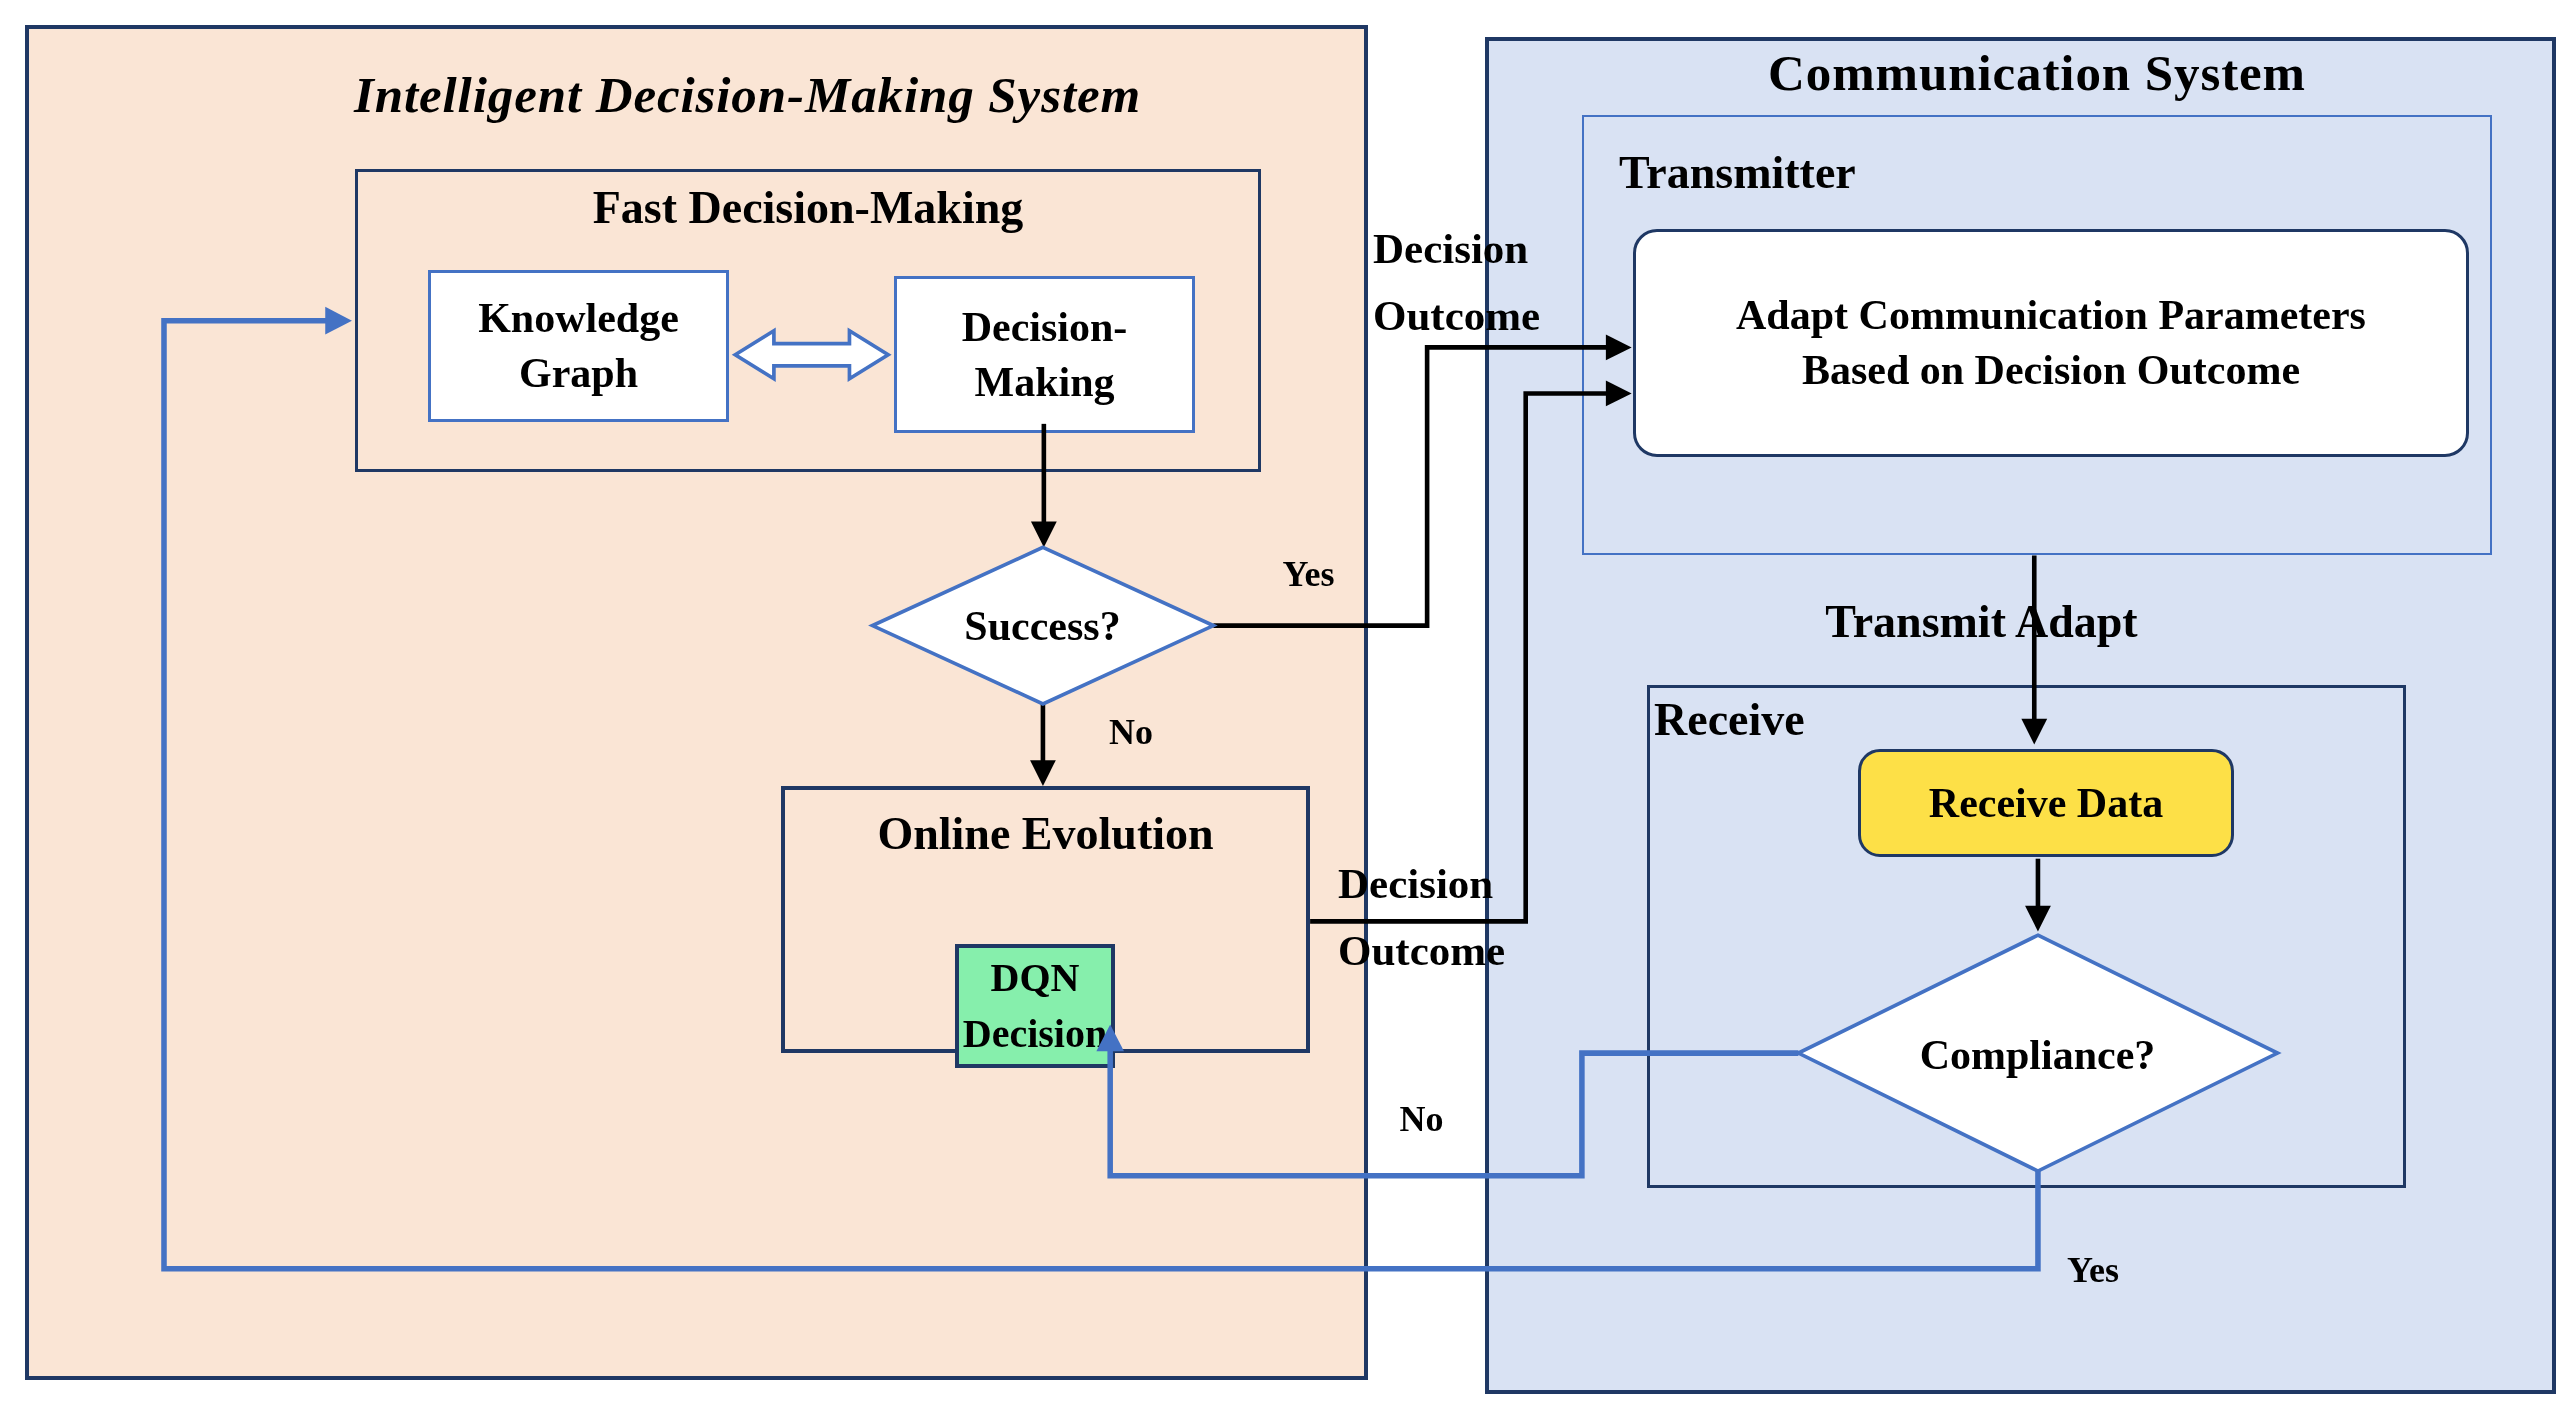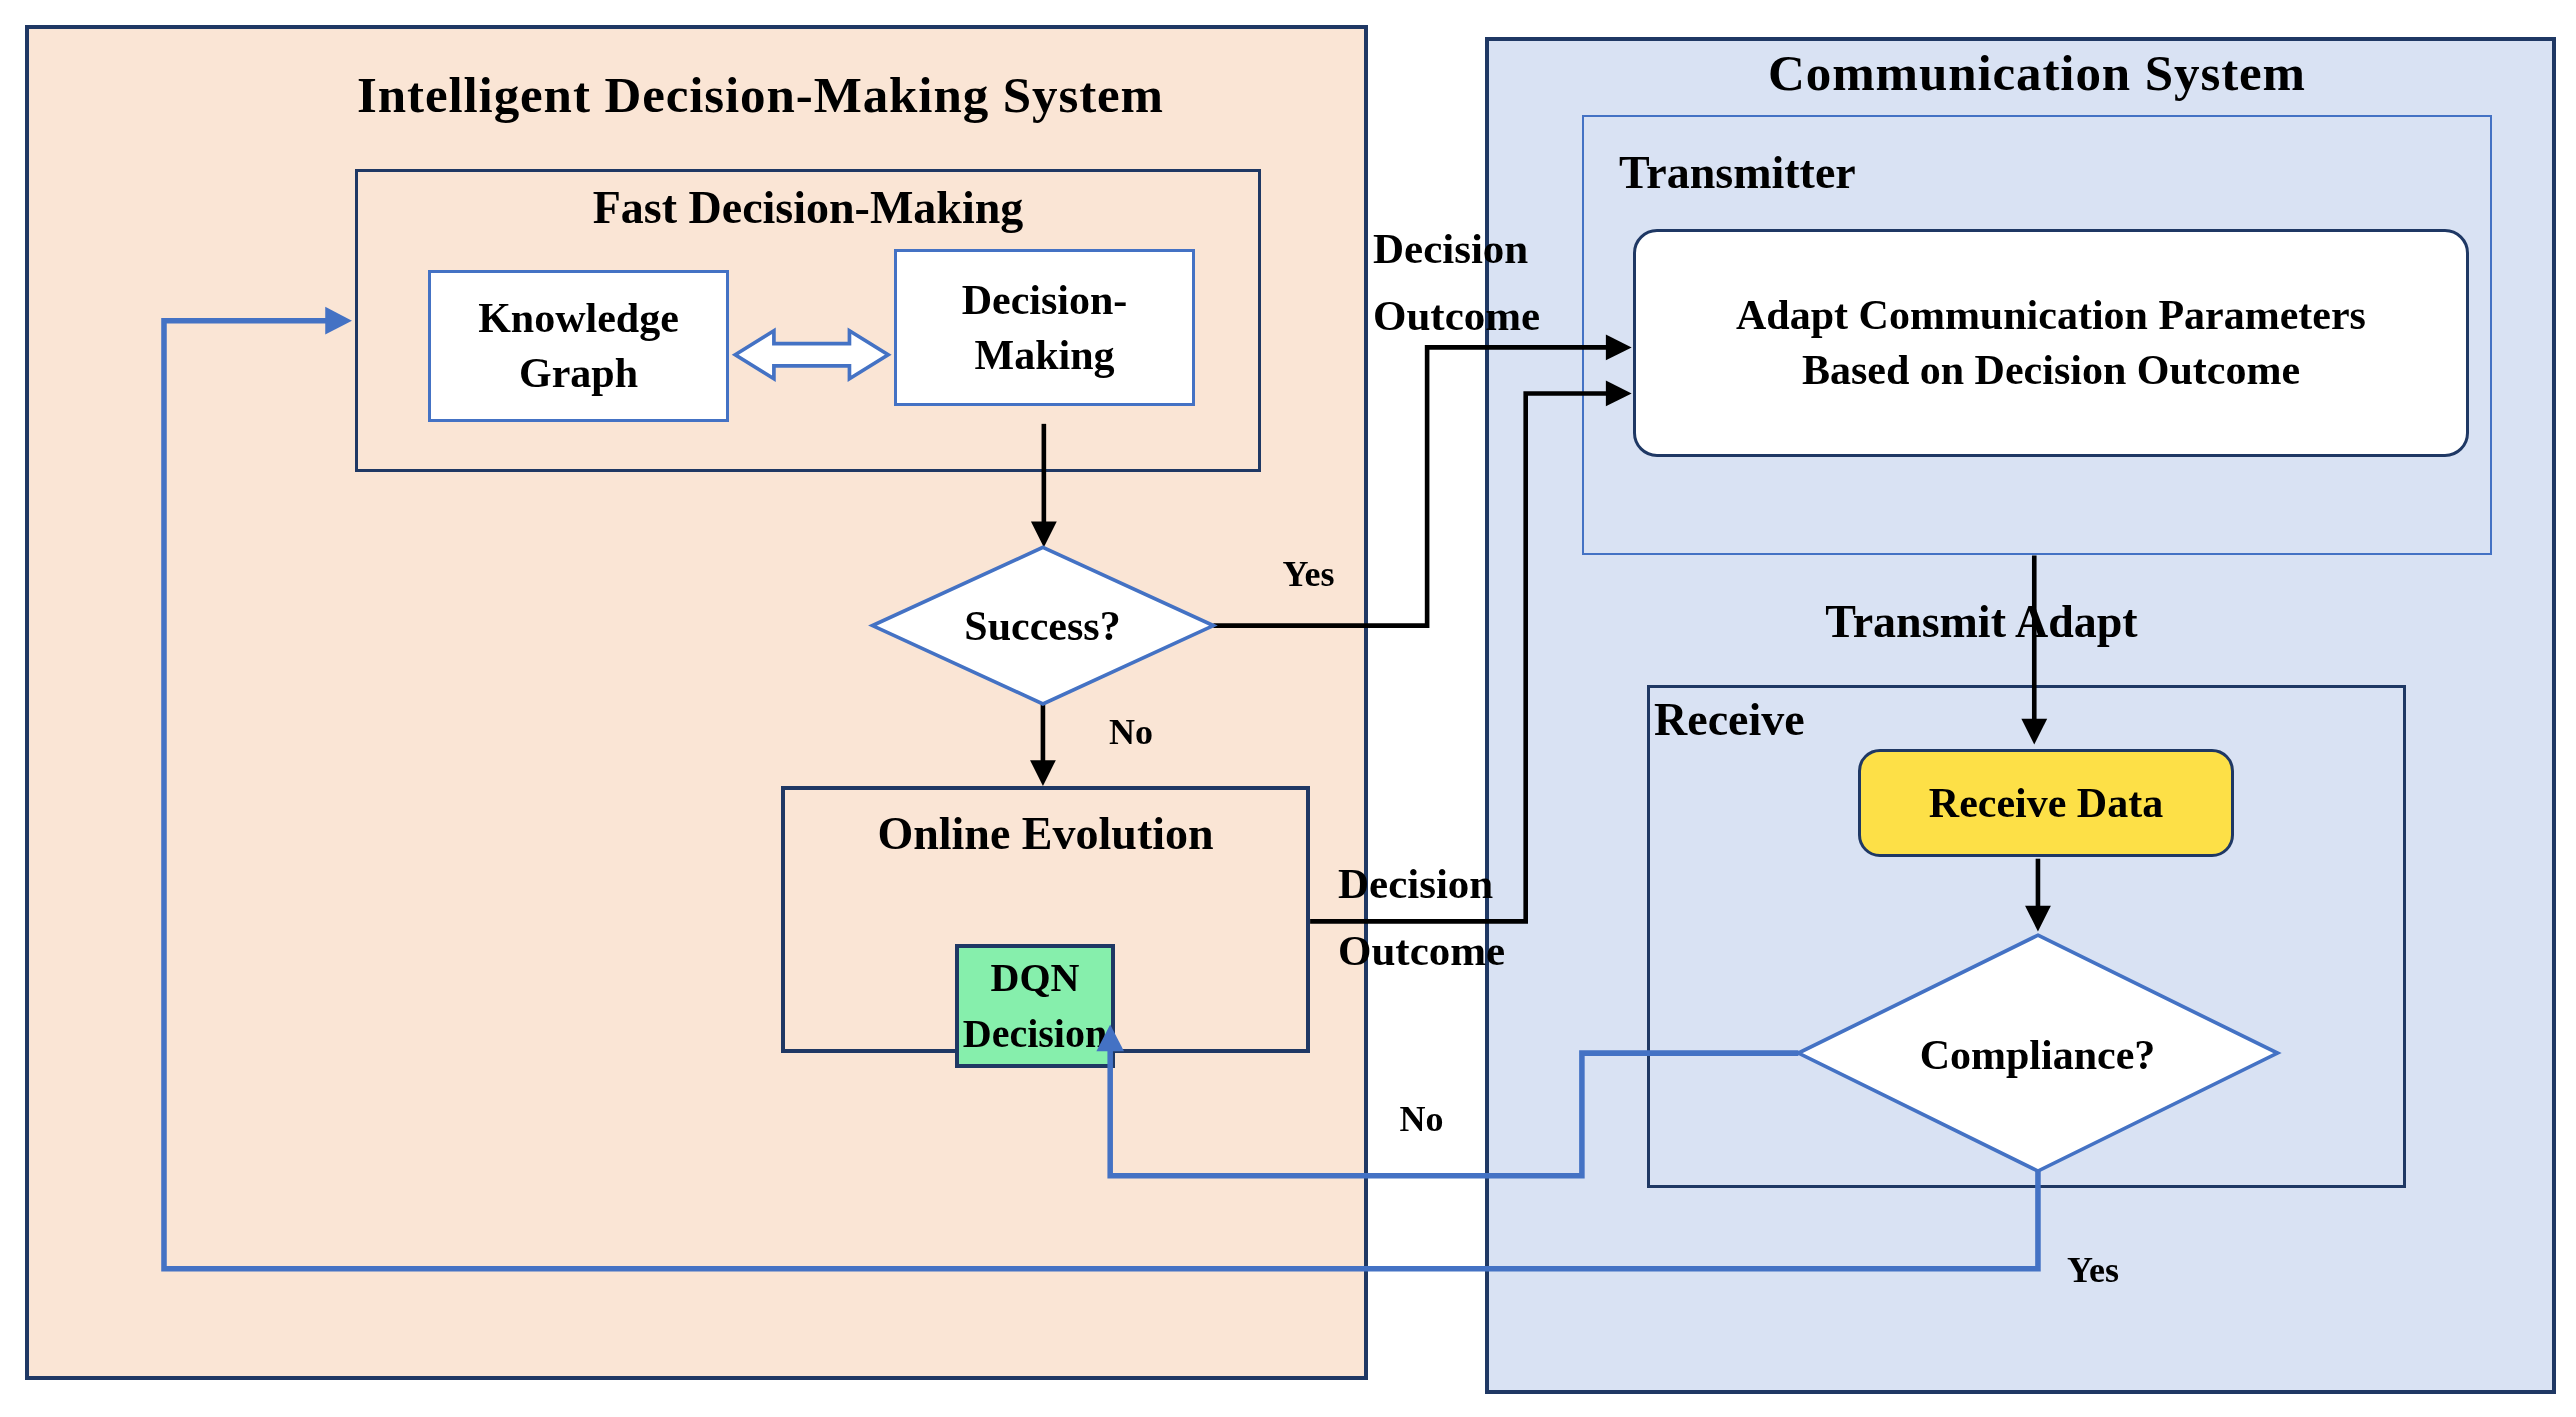--- a/index.html
+++ b/index.html
@@ -7,21 +7,21 @@
     position:relative;width:2576px;height:1418px;background:#ffffff;
     font-family:"Liberation Serif","DejaVu Serif",serif;font-weight:bold;color:#000;
     overflow:hidden;
   }
   .panel{position:absolute;box-sizing:border-box;z-index:1;}
   .panel-left{left:25px;top:25px;width:1343px;height:1355px;background:#fae5d5;border:4.6px solid #1f3864;}
   .panel-right{left:1485px;top:37px;width:1071px;height:1357px;background:#d9e2f3;border:4.6px solid #1f3864;}
   .box{position:absolute;box-sizing:border-box;z-index:2;}
   .fast-box{left:355px;top:169px;width:906px;height:303px;border:3.7px solid #1f3864;}
   .kg-box{left:428px;top:270px;width:301px;height:152px;border:3.7px solid #4472c4;background:#fff;}
-  .dm-box{left:894px;top:249px;width:301px;height:157px;border:3.7px solid #4472c4;background:#fff;}
+  .dm-box{left:894px;top:276px;width:301px;height:157px;border:3.7px solid #4472c4;background:#fff;}
   .oe-box{left:781px;top:786px;width:529px;height:267px;border:4.6px solid #1f3864;}
   .dqn-box{left:955px;top:944px;width:160px;height:124px;border:4.6px solid #1f3864;background:#86efac;}
   .tx-box{left:1582px;top:115px;width:910px;height:440px;border:2.8px solid #4472c4;}
   .adapt-box{left:1633px;top:229px;width:836px;height:228px;border:3.7px solid #1f3864;background:#fff;border-radius:24px;}
   .rx-box{left:1647px;top:685px;width:759px;height:503px;border:3.7px solid #1f3864;}
   .recv-box{left:1858px;top:749px;width:376px;height:108px;border:3.7px solid #1f3864;background:#fde047;border-radius:22px;}
   .center-label{display:flex;align-items:center;justify-content:center;text-align:center;white-space:pre-line;}
   .txt{position:absolute;z-index:4;white-space:pre-line;}
   .t-center{text-align:center;}
   svg.overlay{position:absolute;left:0;top:0;z-index:3;pointer-events:none;}
@@ -80,21 +80,21 @@
 
     <path d="M1952 1143 L1717 1143 L1717 1276 L1205 1276 L1205 1140" stroke="#4472c4" stroke-width="6" fill="none"></path>
     <polygon points="1205,1112 1190,1141 1220,1141" fill="#4472c4"></polygon>
 
     <polygon points="798,385 840,359 840,373 922,373 922,359 964,385 922,411 922,397 840,397 840,411" fill="#ffffff" stroke="#4472c4" stroke-width="4"></polygon>
 
     <polygon points="1132,594 1317,679 1132,764 947,679" fill="#ffffff" stroke="#4472c4" stroke-width="4"></polygon>
     <polygon points="2212,1015 2472,1143 2212,1271 1952,1143" fill="#ffffff" stroke="#4472c4" stroke-width="4"></polygon>
   </svg>
 
-  <div class="txt fs-main t-center" style="left:263px;top:66px;width:995px;">Intelligent Decision-Making System</div>
+  <div class="txt fs-main t-center" style="left:250px;top:66px;width:995px;font-style:italic;">Intelligent Decision-Making System</div>
 
   <div class="txt fs-sect t-center" style="left:355px;top:181px;width:906px;">Fast Decision-Making</div>
 
   <div class="txt fs-box t-center" style="left:872px;top:599px;width:341px;">Success?</div>
 
   <div class="txt fs-edge t-center" style="left:1253px;top:553px;width:111px;">Yes</div>
 
   <div class="txt fs-edge t-center" style="left:1071px;top:711px;width:120px;">No</div>
 
   <div class="txt fs-sect t-center" style="left:781px;top:807px;width:529px;">Online Evolution</div>

